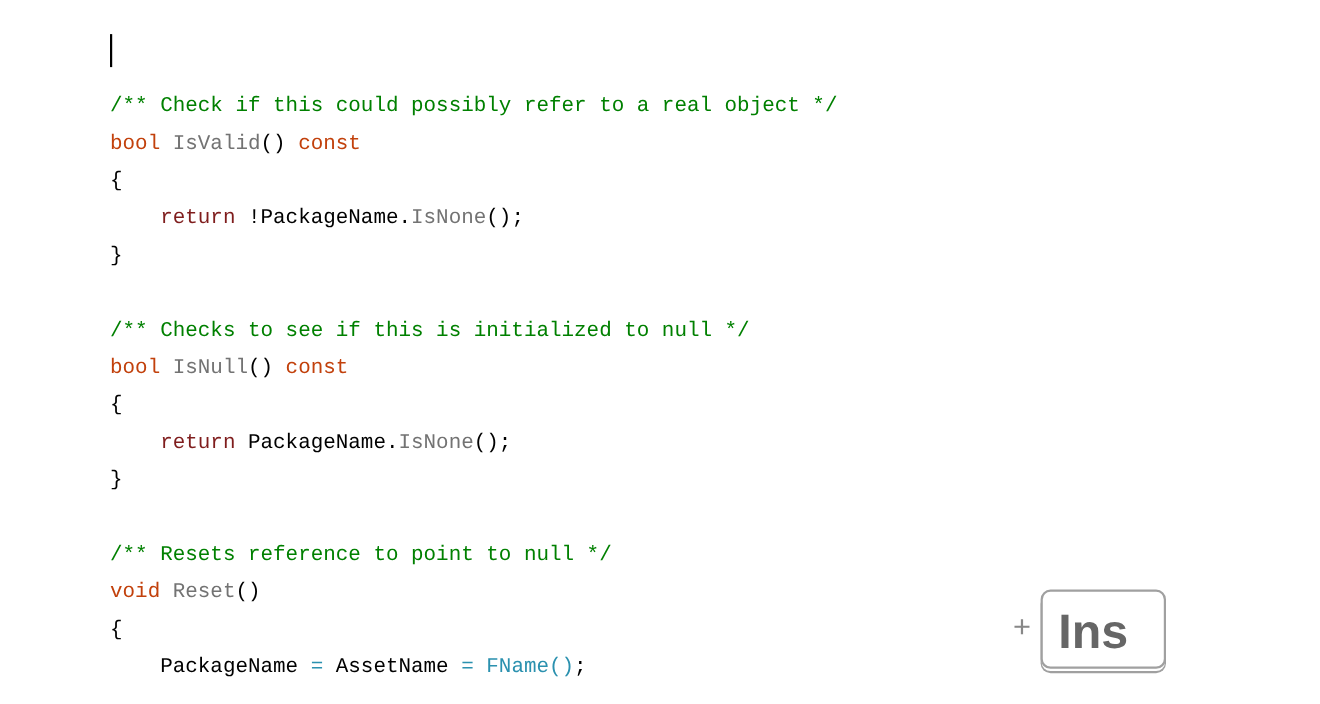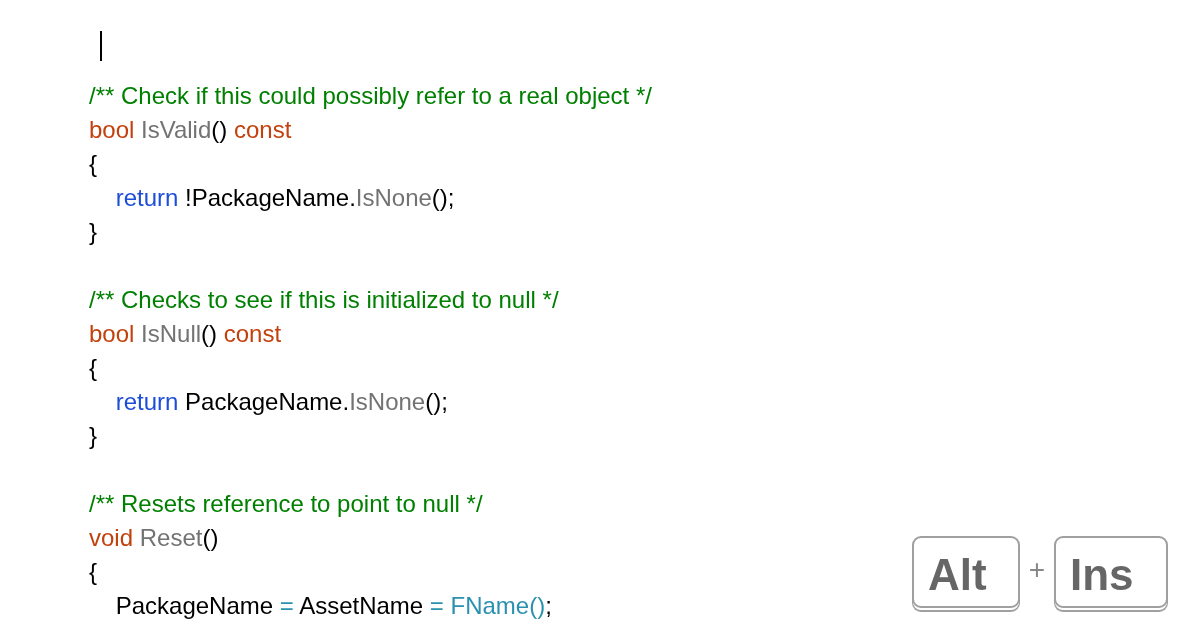--- a/index.html
+++ b/index.html
@@ -1,35 +1,34 @@
 <!DOCTYPE html>
 <html><head>
 <meta charset="utf-8">
 <style>
   html, body { margin: 0; padding: 0; }
   body { width: 1200px; height: 640px; background: #ffffff; overflow: hidden; position: relative; }
-  .editor { position: absolute; left: 89px; top: 11px; font-family: Liberation Sans, sans-serif; font-size: 24px; line-height: 34px; white-space: pre; color: #000; }
+  .editor { position: absolute; left: 100px; top: 11px; font-family: Liberation Mono, monospace; font-size: 19px; line-height: 34px; white-space: pre; color: #000; }
   .line { height: 34px; }
   .cursor { position: absolute; left: 100px; top: 31px; width: 2px; height: 30px; background: #000; }
   .c-comment { color: #008000; }
   .c-kw { color: #c2410c; }
   .c-fn { color: #737373; }
-  .c-ret { color: #1d4ed8; }
+  .c-ret { color: #7f1d1d; }
   .c-var { color: #000000; }
   .c-type { color: #2b91af; }
   .c-punc { color: #000000; }
   .keys { position: absolute; left: 912px; top: 536px; display: flex; align-items: flex-start; }
   .key { border: 2px solid #a0a0a0; border-radius: 9px; box-shadow: 0 3px 0 -1px #fff, 0 4px 0 0 #a0a0a0; height: 72px; box-sizing: border-box; display: flex; align-items: flex-end; padding: 0 14px 6px 14px; font-family: "Liberation Sans", sans-serif; font-weight: bold; font-size: 44px; color: #666; background: #fff; }
   .key-alt { width: 108px; }
   .key-ins { width: 114px; }
   .plus { font-family: "Liberation Sans", sans-serif; font-size: 28px; color: #888; width: 34px; text-align: center; margin-top: 18px; }
 </style>
 </head>
 <body>
 
 <div class="cursor"></div>
 <div class="editor" id="editor"><div class="line"> </div><div class="line"> </div><div class="line"><span class="c-comment">/** Check if this could possibly refer to a real object */</span></div><div class="line"><span class="c-kw">bool</span><span class="c-punc"> </span><span class="c-fn">IsValid</span><span class="c-punc">() </span><span class="c-kw">const</span></div><div class="line"><span class="c-punc">{</span></div><div class="line"><span class="c-punc">    </span><span class="c-ret">return</span><span class="c-punc"> !</span><span class="c-var">PackageName</span><span class="c-punc">.</span><span class="c-fn">IsNone</span><span class="c-punc">();</span></div><div class="line"><span class="c-punc">}</span></div><div class="line"> </div><div class="line"><span class="c-comment">/** Checks to see if this is initialized to null */</span></div><div class="line"><span class="c-kw">bool</span><span class="c-punc"> </span><span class="c-fn">IsNull</span><span class="c-punc">() </span><span class="c-kw">const</span></div><div class="line"><span class="c-punc">{</span></div><div class="line"><span class="c-punc">    </span><span class="c-ret">return</span><span class="c-punc"> </span><span class="c-var">PackageName</span><span class="c-punc">.</span><span class="c-fn">IsNone</span><span class="c-punc">();</span></div><div class="line"><span class="c-punc">}</span></div><div class="line"> </div><div class="line"><span class="c-comment">/** Resets reference to point to null */</span></div><div class="line"><span class="c-kw">void</span><span class="c-punc"> </span><span class="c-fn">Reset</span><span class="c-punc">()</span></div><div class="line"><span class="c-punc">{</span></div><div class="line"><span class="c-punc">    </span><span class="c-var">PackageName</span><span class="c-type"> = </span><span class="c-var">AssetName</span><span class="c-type"> = </span><span class="c-type">FName</span><span class="c-type">()</span><span class="c-punc">;</span></div></div>
 
 <div class="keys">
-  <div class="key key-alt">Alt</div>
   <div class="plus">+</div>
   <div class="key key-ins">Ins</div>
 </div>
 
 </body></html>

